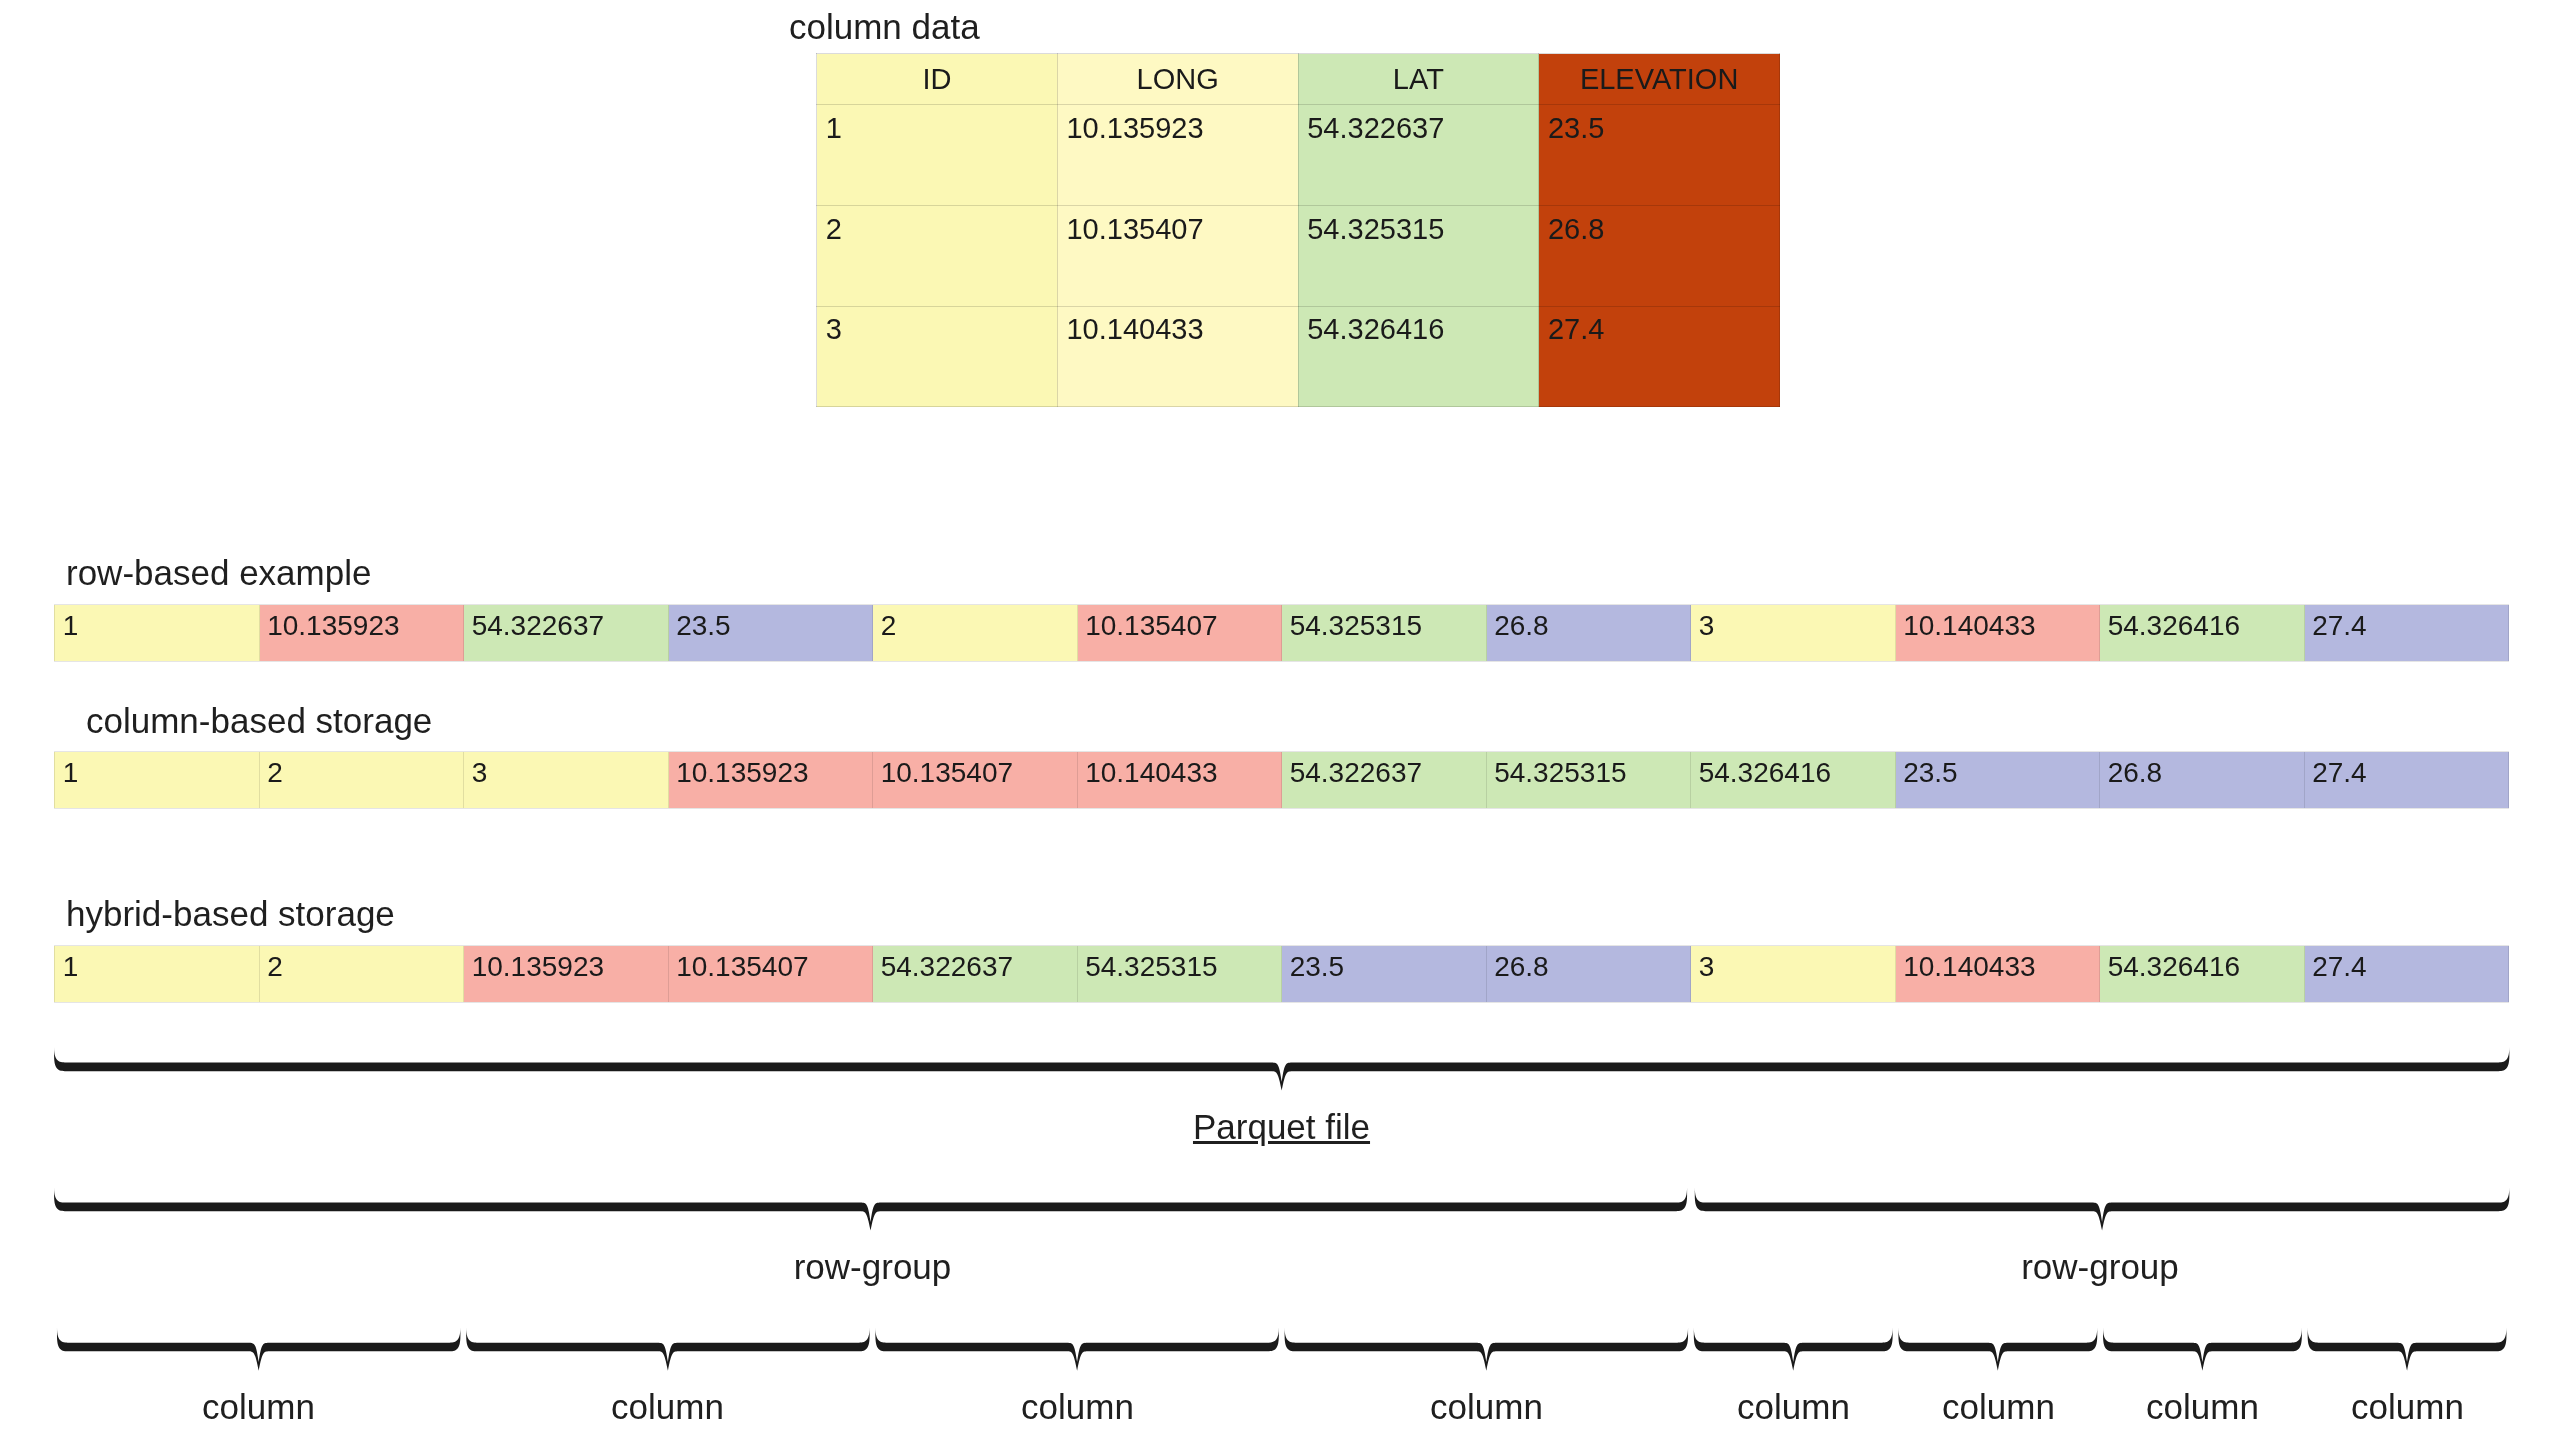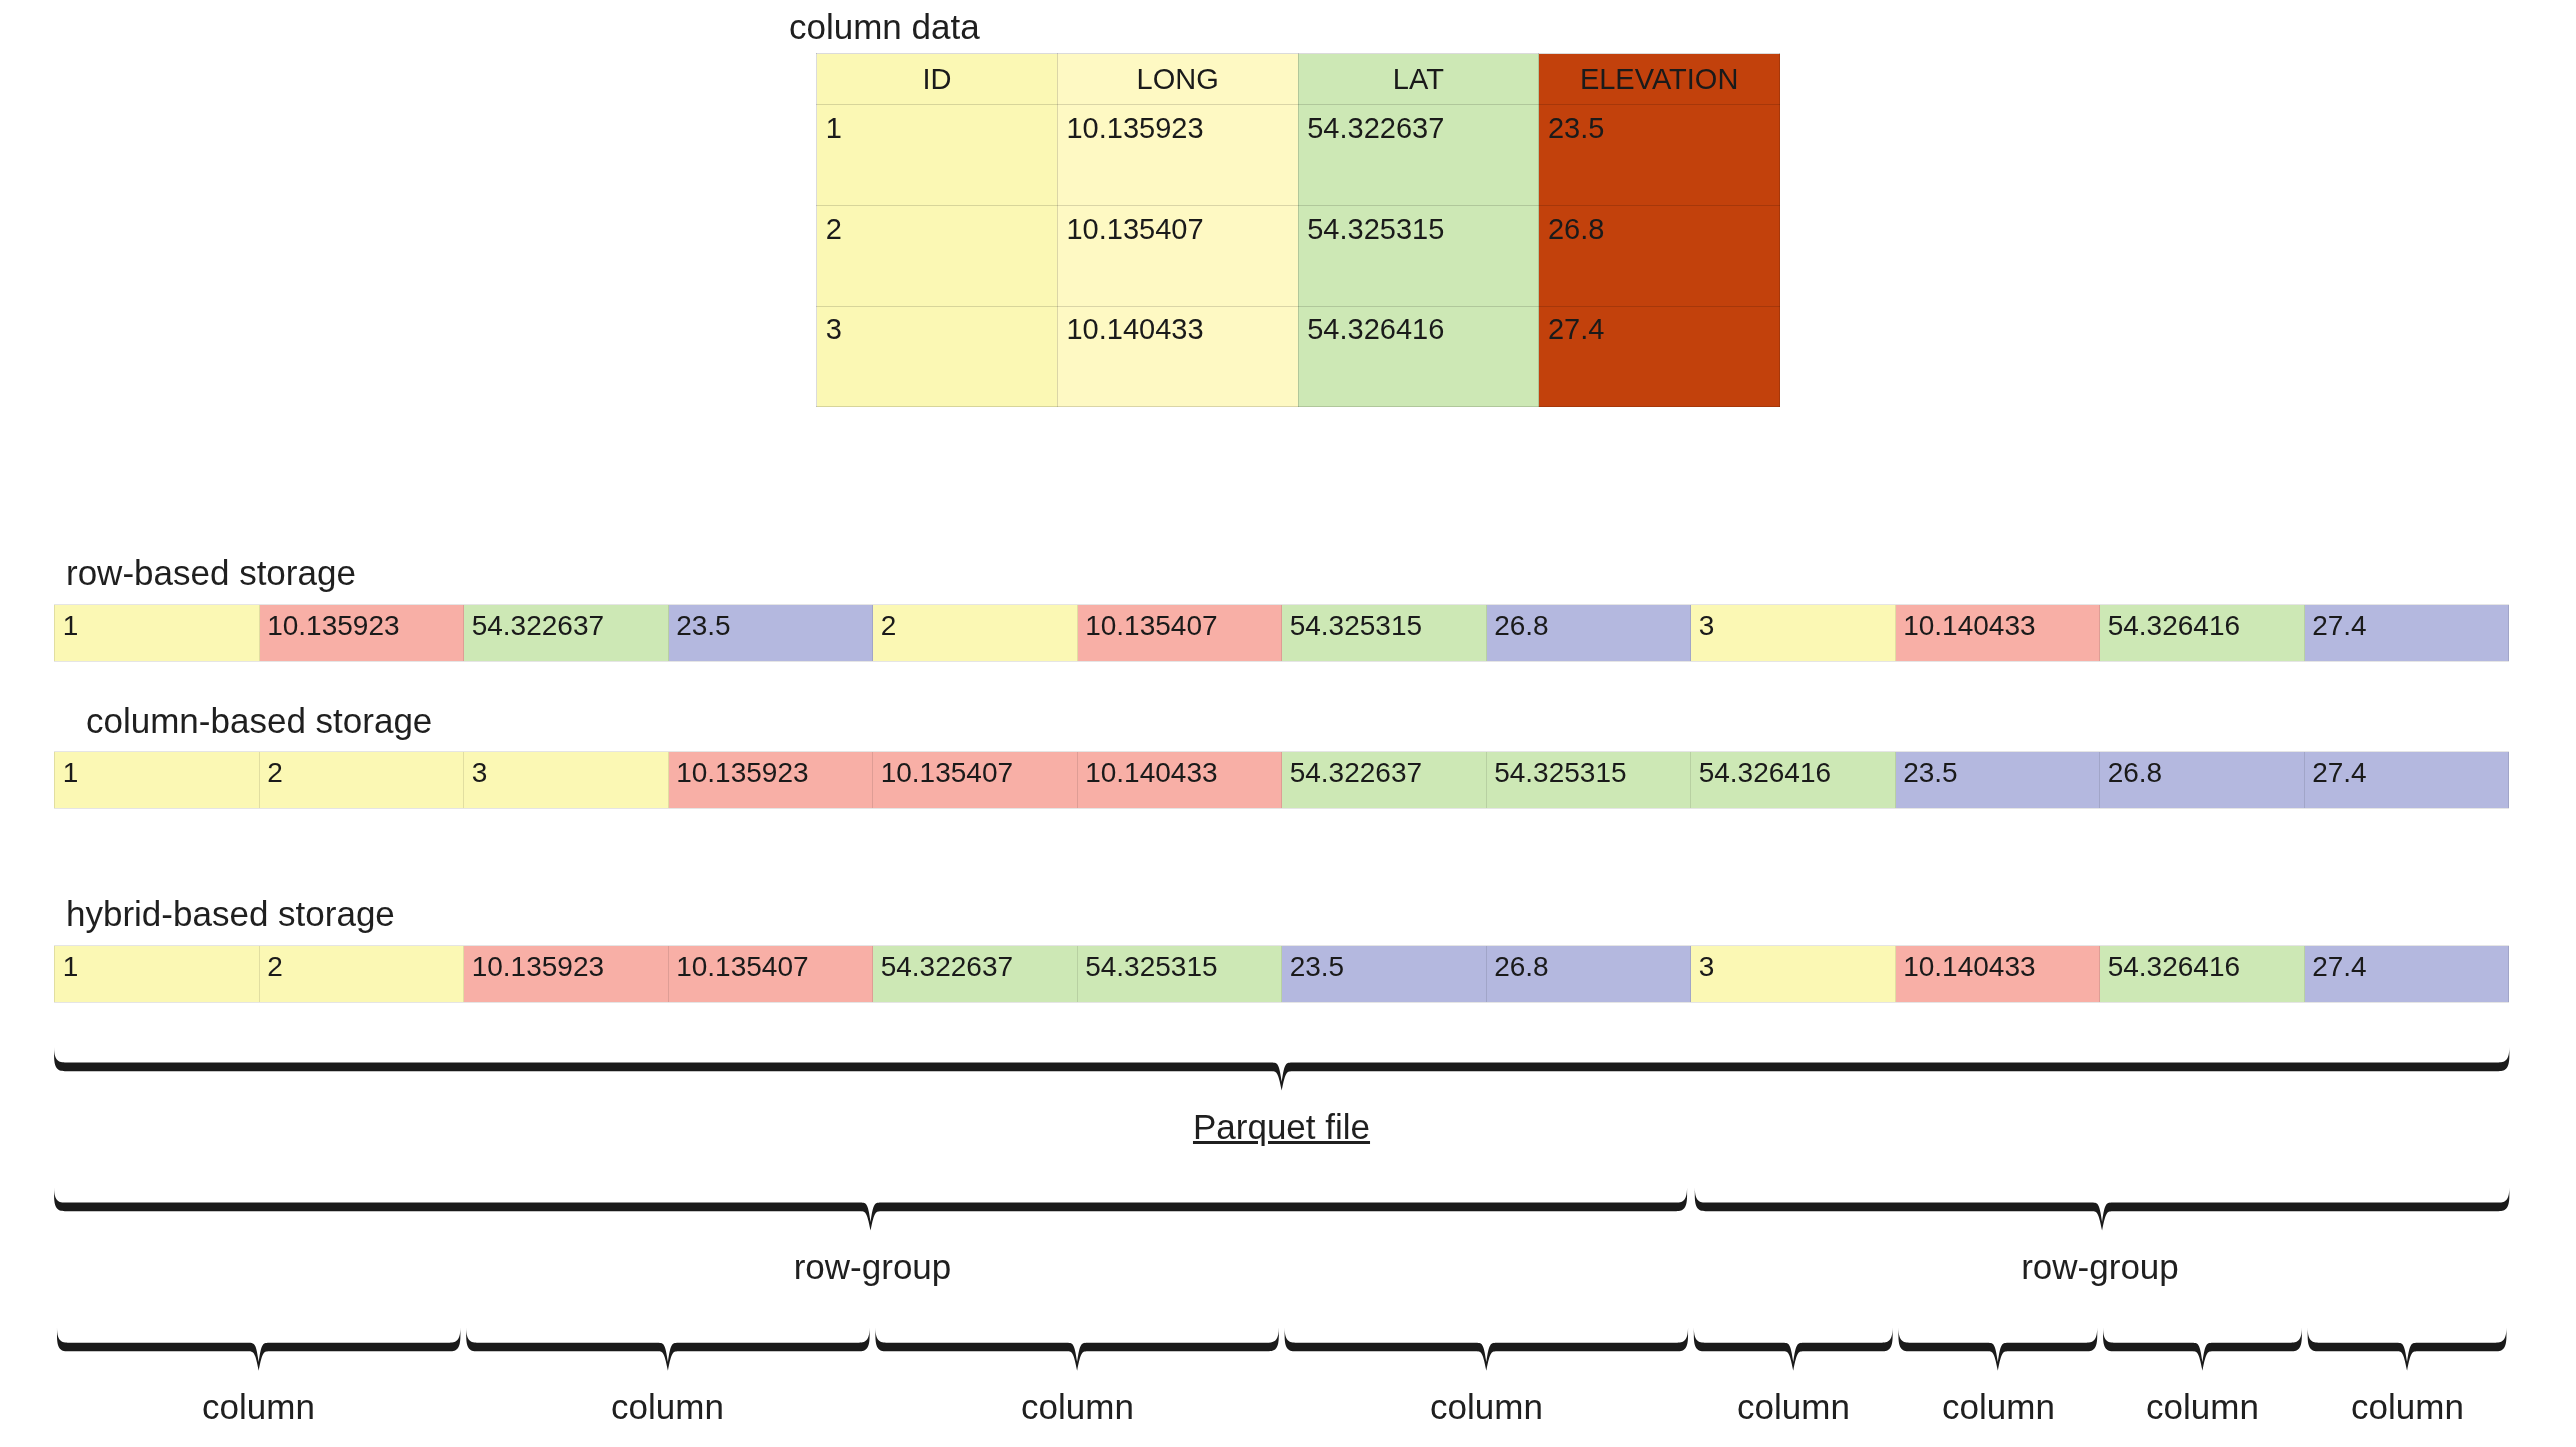--- a/index.html
+++ b/index.html
@@ -143,21 +143,21 @@
     </tr>
     <tr>
       <td class="c-id">3</td>
       <td class="c-long">10.140433</td>
       <td class="c-lat">54.326416</td>
       <td class="c-elev">27.4</td>
     </tr>
   </tbody>
 </table>
 
-<div class="strip-label" id="label-row">row-based storage</div>
+<div class="strip-label" id="label-row">row-based example</div>
 <div class="strip" id="strip-row">
     <div class="cell" style="flex: 1 1 0px; background: rgb(251, 248, 180);">1</div>
     <div class="cell" style="flex: 1 1 0px; background: rgb(248, 175, 166);">10.135923</div>
     <div class="cell" style="flex: 1 1 0px; background: rgb(205, 232, 181);">54.322637</div>
     <div class="cell" style="flex: 1 1 0px; background: rgb(180, 184, 223);">23.5</div>
     <div class="cell" style="flex: 1 1 0px; background: rgb(251, 248, 180);">2</div>
     <div class="cell" style="flex: 1 1 0px; background: rgb(248, 175, 166);">10.135407</div>
     <div class="cell" style="flex: 1 1 0px; background: rgb(205, 232, 181);">54.325315</div>
     <div class="cell" style="flex: 1 1 0px; background: rgb(180, 184, 223);">26.8</div>
     <div class="cell" style="flex: 1 1 0px; background: rgb(251, 248, 180);">3</div>

